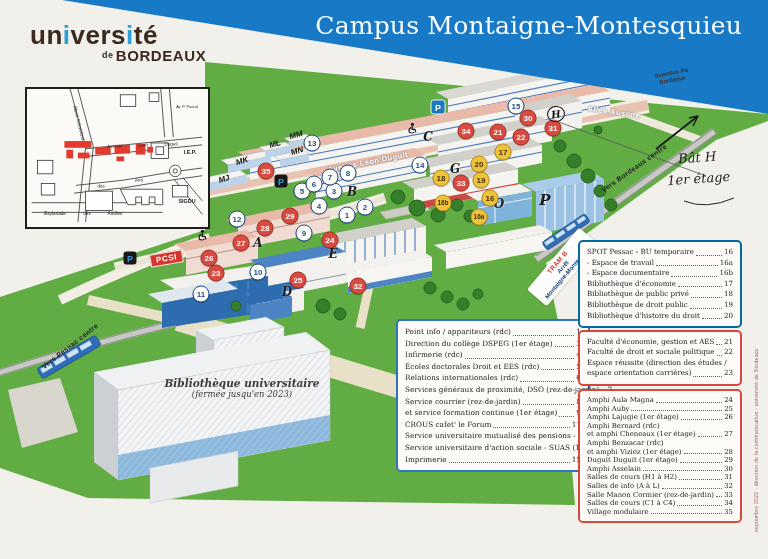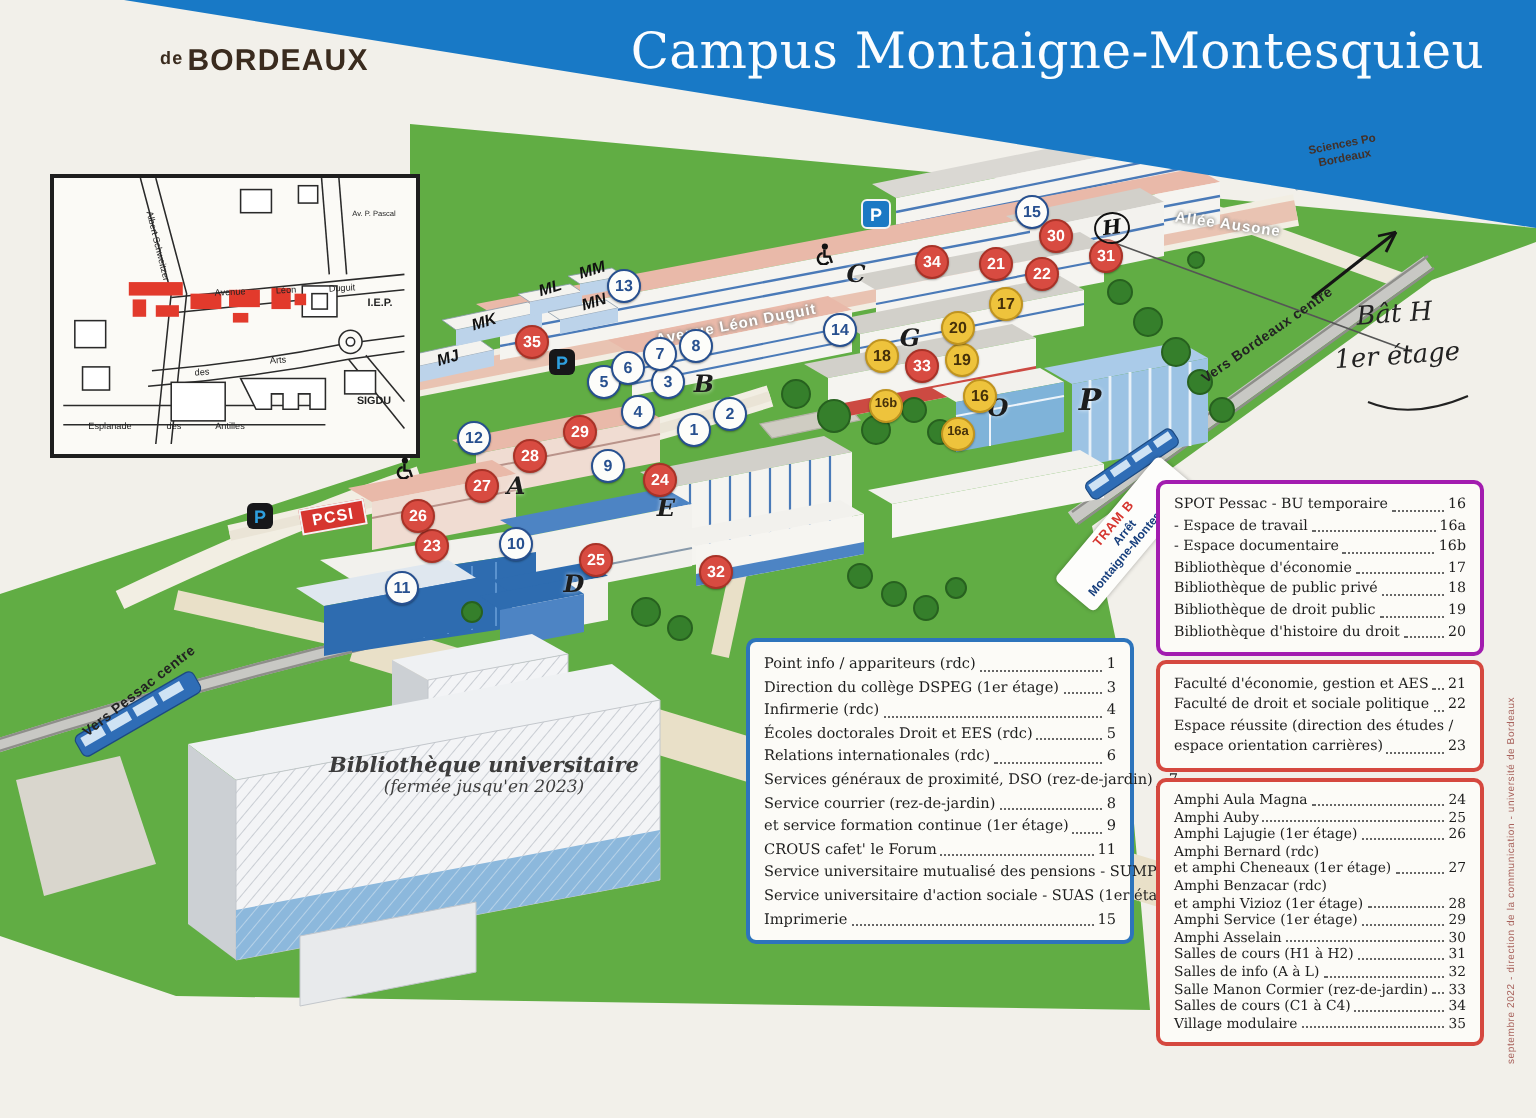--- a/index.html
+++ b/index.html
@@ -9,21 +9,21 @@
   
   .hdr{position:absolute;left:0;top:0;width:768px;height:120px;background:#1879c6;
        clip-path:polygon(62px 0,768px 0,768px 114px);z-index:2}
   .title{position:absolute;top:11px;right:26px;font-family:"DejaVu Serif",serif;
          font-size:25px;color:#fbfdff;letter-spacing:.2px;z-index:3}
 
   
   .logo{position:absolute;left:30px;top:22px;color:#3a2b1e;z-index:3}
   .logo .l1{font-size:26px;font-weight:bold;letter-spacing:.5px;line-height:26px}
   .logo .blue{color:#2b9fd8}
-  .logo .l2{margin-left:50px;font-size:15px;font-weight:bold;letter-spacing:.6px;line-height:14px}
+  .logo .l2{margin-left:72px;font-size:15px;font-weight:bold;letter-spacing:.6px;line-height:14px}
   .logo .de{font-size:9px;vertical-align:3px;margin-right:2px}
 
   
   #mapsvg{position:absolute;left:0;top:0;z-index:1}
 
   
   .inset{position:absolute;left:25px;top:87px;width:181px;height:138px;background:#fbfaf6;
          border:2.5px solid #1e1e1e;z-index:4}
   .inset svg{position:absolute;left:0;top:0}
   .inslabel{position:absolute;font-size:4.6px;color:#222;white-space:nowrap;z-index:2}
@@ -79,22 +79,22 @@
   .hand{position:absolute;left:646px;top:148px;width:104px;text-align:center;
         font-family:"DejaVu Serif",serif;font-style:italic;color:#222;
         transform:rotate(-4deg);line-height:1.6;z-index:5}
   .hand div{font-size:13px}
   .credit{position:absolute;left:753px;top:532px;transform:rotate(-90deg);transform-origin:0 0;
           font-size:5px;color:#a8625c;white-space:nowrap;letter-spacing:.3px;z-index:5}
 
   
   .legend{position:absolute;background:#fcfbf7;border-radius:5px;padding:5px 7px;
           font-family:"DejaVu Serif",serif;color:#1d1d1d;z-index:6}
-  .lg-blue{left:373px;top:319px;width:176px;border:2.5px solid #2d74bc}
-  .lg-yellow{left:578px;top:240px;width:146px;border:2px solid #a21caf}
+  .lg-blue{left:396px;top:319px;width:176px;border:2.5px solid #2d74bc}
+  .lg-yellow{left:578px;top:240px;width:146px;border:2px solid #0369a1}
   .lg-red1{left:578px;top:330px;width:146px;border:2px solid #d5483f}
   .lg-red2{left:578px;top:389px;width:146px;border:2px solid #d5483f}
   .lrow{display:flex;align-items:flex-end;line-height:11.6px;font-size:7.3px}
   .lg-yellow .lrow{line-height:10.6px;font-size:7.1px}
   .lg-red1 .lrow{line-height:10.4px;font-size:7.1px}
   .lg-red2 .lrow{line-height:8.6px;font-size:6.9px}
   .lrow .lab{white-space:nowrap}
   .lrow .lead{flex:1;border-bottom:1px dotted #666;margin:0 2px 2px 2px;min-width:4px}
 </style>
 </head>
@@ -293,20 +293,21 @@
     <path d="M656,149 L698,116" stroke="#151515" stroke-width="1.6"></path>
     <path d="M698,116 L689,118 M698,116 L693,126" stroke="#151515" stroke-width="1.4" fill="none"></path>
     <path d="M684,201 Q706,210 734,198" stroke="#222" stroke-width="1" fill="none"></path>
   </g>
 </svg>
 
 <div class="hdr"></div>
 <div class="title">Campus Montaigne-Montesquieu</div>
 
 <div class="logo">
+  <div class="l1"><span>un</span><span class="blue">i</span><span>vers</span><span class="blue">i</span><span>té</span></div>
   <div class="l2"><span class="de">de</span><span>BORDEAUX</span></div>
 </div>
 
 <div class="inset">
   <svg width="176" height="133" viewBox="0 0 181 138">
     <rect width="181" height="138" fill="#fbfaf6"></rect>
     <g stroke="#2a2a2a" stroke-width=".8" fill="none">
       <path d="M44,0 L60,60 L52,138"></path>
         <path d="M52,0 L68,60 L60,138"></path>
       <path d="M60,62 L181,50"></path>
@@ -702,21 +703,21 @@
     </div>
     <div class="lrow nonum">
       <span class="lab">Amphi Benzacar (rdc)</span>
     </div>
     <div class="lrow">
       <span class="lab">et amphi Vizioz (1er étage)</span>
       <span class="lead"></span>
       <span class="num">28</span>
     </div>
     <div class="lrow">
-      <span class="lab">Amphi Service (1er étage)</span>
+      <span class="lab">Duguit Duguit (1er étage)</span>
       <span class="lead"></span>
       <span class="num">29</span>
     </div>
     <div class="lrow">
       <span class="lab">Amphi Asselain</span>
       <span class="lead"></span>
       <span class="num">30</span>
     </div>
     <div class="lrow">
       <span class="lab">Salles de cours (H1 à H2)</span>

